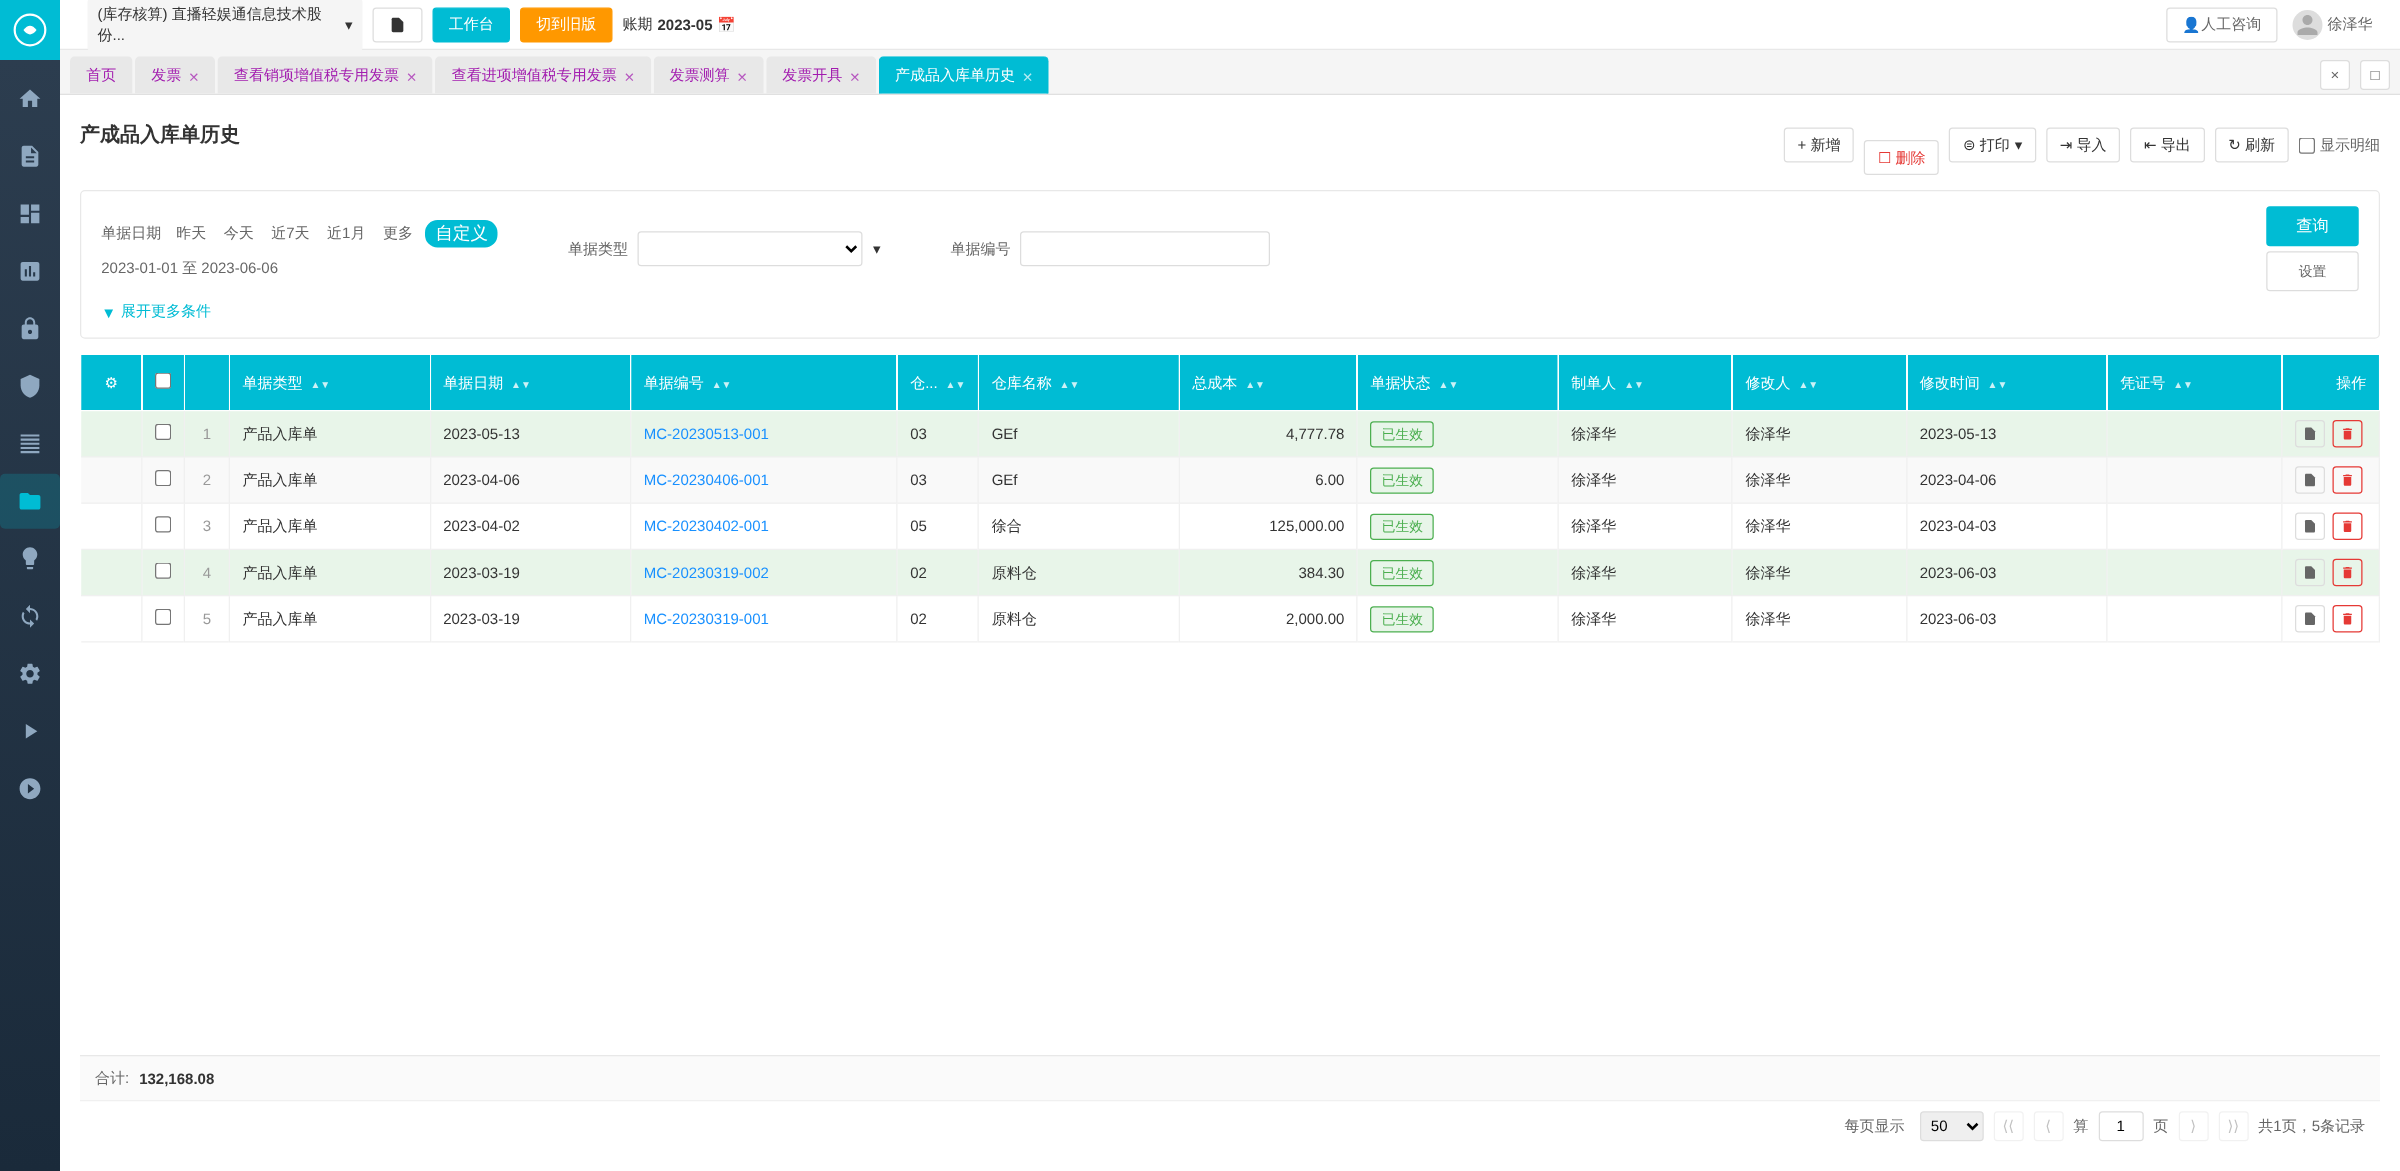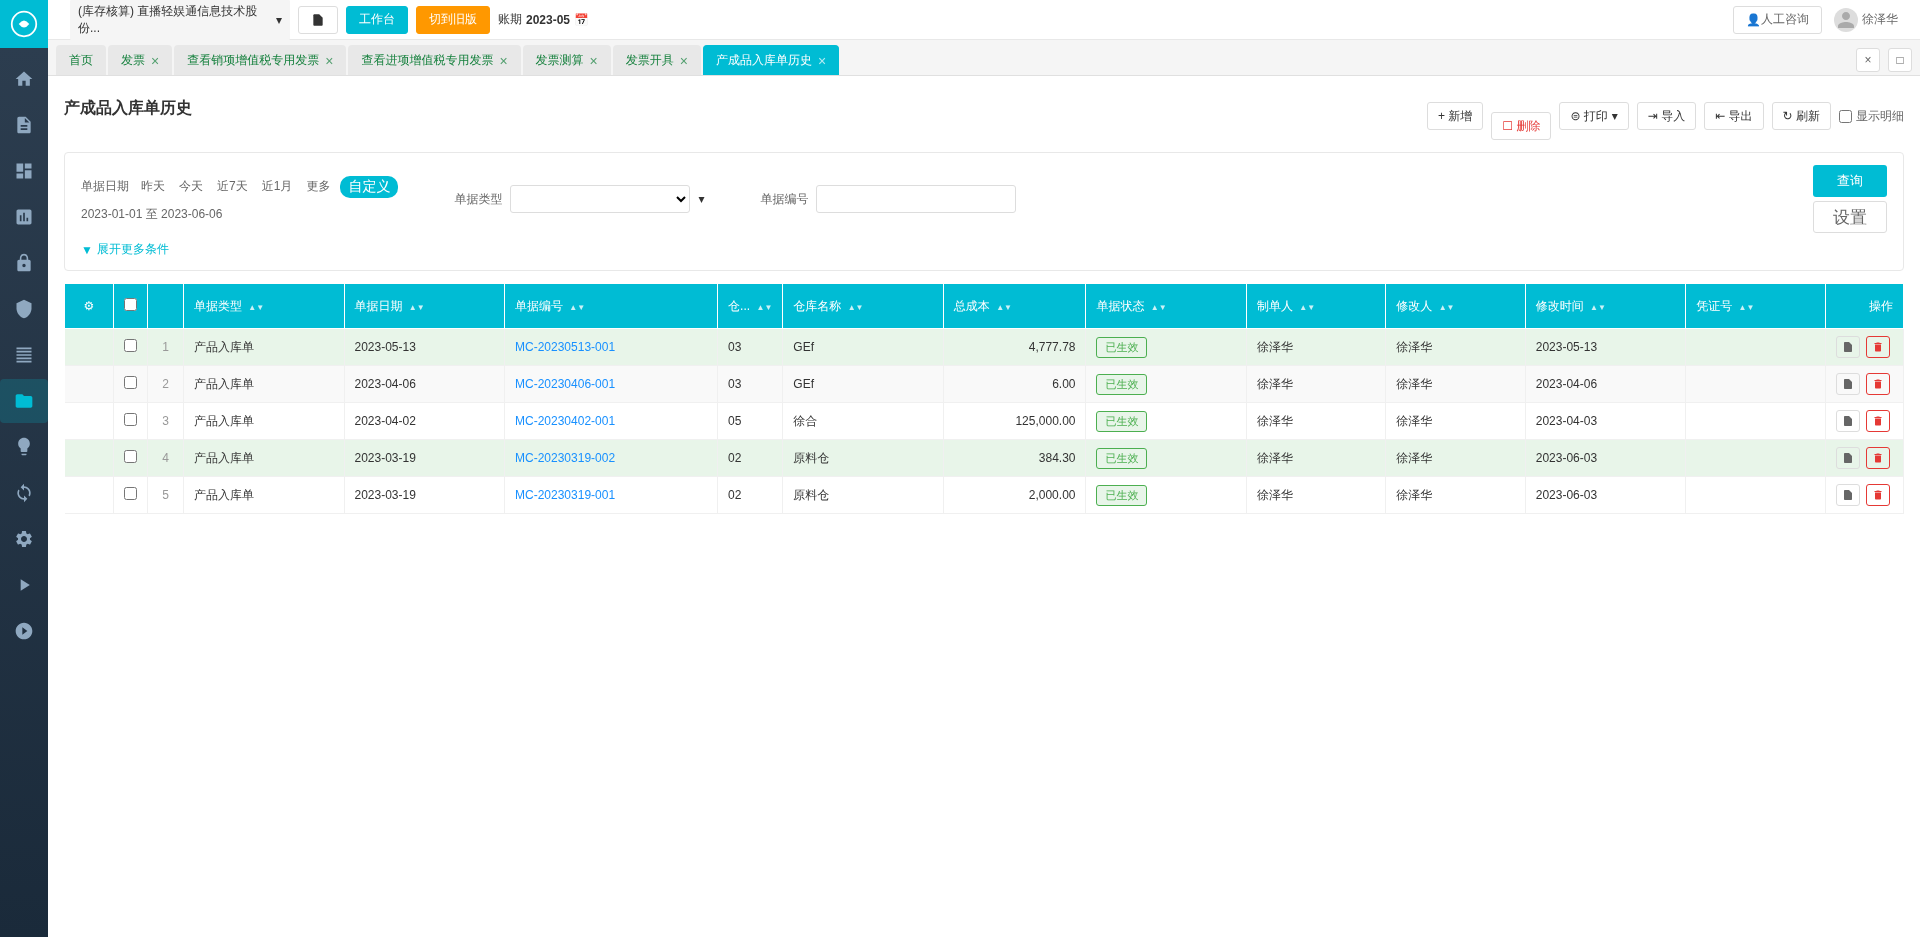--- a/index.html
+++ b/index.html
@@ -23,21 +23,21 @@
     .topbar-btn { height: 28px; padding: 0 12px; border: 1px solid #ddd; border-radius: 3px; cursor: pointer; background: #fff; font-size: 12px; display: flex; align-items: center; }
     .topbar-btn.primary { background: #00bcd4; color: #fff; border-color: #00bcd4; }
     .topbar-btn.orange { background: #ff9800; color: #fff; border-color: #ff9800; }
     .topbar-period { display: flex; align-items: center; gap: 4px; font-size: 12px; color: #333; }
     .topbar-right { margin-left: auto; display: flex; align-items: center; gap: 12px; font-size: 12px; color: #666; }
     .topbar-user { display: flex; align-items: center; gap: 4px; }
     .user-avatar { width: 24px; height: 24px; border-radius: 50%; background: #ddd; display: flex; align-items: center; justify-content: center; overflow: hidden; }
 
     
     .tabbar { height: 36px; background: #f5f5f5; border-bottom: 1px solid #e0e0e0; display: flex; align-items: flex-end; padding: 0 8px; gap: 2px; flex-shrink: 0; overflow-x: auto; }
-    .tab { height: 30px; padding: 0 12px; display: flex; align-items: center; gap: 6px; cursor: pointer; border: 1px solid transparent; border-bottom: none; border-radius: 4px 4px 0 0; font-size: 12px; color: #15803d; background: #e8e8e8; white-space: nowrap; }
+    .tab { height: 30px; padding: 0 12px; display: flex; align-items: center; gap: 6px; cursor: pointer; border: 1px solid transparent; border-bottom: none; border-radius: 4px 4px 0 0; font-size: 12px; color: #a21caf; background: #e8e8e8; white-space: nowrap; }
     .tab.active { background: #00bcd4; color: #fff; border-color: #00bcd4; }
     .tab-close { font-size: 14px; line-height: 1; opacity: 0.7; }
     .tabbar-controls { margin-left: auto; display: flex; align-items: center; gap: 8px; padding-bottom: 3px; }
     .tabbar-control-btn { width: 24px; height: 24px; display: flex; align-items: center; justify-content: center; cursor: pointer; color: #666; border: 1px solid #ddd; border-radius: 3px; background: #fff; }
 
     
     .page-content { flex: 1; background: #fff; overflow-y: auto; padding: 16px; display: flex; flex-direction: column; }
     .page-title { font-size: 16px; font-weight: bold; color: #333; margin-bottom: 16px; }
     .toolbar-btn { height: 28px; padding: 0 10px; border: 1px solid #ddd; border-radius: 3px; cursor: pointer; background: #fff; font-size: 12px; display: flex; align-items: center; gap: 4px; color: #333; }
     .toolbar-btn.danger { color: #e53935; margin-top: 20px; }
@@ -47,21 +47,21 @@
     .filter-row { display: flex; align-items: center; gap: 16px; margin-bottom: 8px; }
     .filter-label { font-size: 12px; color: #666; white-space: nowrap; }
     .filter-date-options { display: flex; align-items: center; gap: 6px; }
     .filter-date-btn { font-size: 12px; color: #666; cursor: pointer; padding: 2px 4px; }
     .filter-date-range { font-size: 12px; color: #666; margin-top: 4px; }
     .filter-tag { background: #00bcd4; color: #fff; padding: 2px 8px; border-radius: 10px; font-size: 14px; cursor: pointer; }
     .filter-input { height: 28px; border: 1px solid #ddd; border-radius: 3px; padding: 0 8px; font-size: 12px; outline: none; min-width: 120px; }
     .filter-select { height: 28px; border: 1px solid #ddd; border-radius: 3px; padding: 0 8px; font-size: 12px; outline: none; min-width: 180px; cursor: pointer; background: #fff; }
     .filter-expand { display: flex; align-items: center; gap: 4px; font-size: 12px; color: #00bcd4; cursor: pointer; margin-top: 4px; }
     .query-btn { height: 32px; padding: 0 24px; background: #00bcd4; color: #fff; border: none; border-radius: 3px; cursor: pointer; font-size: 13px; }
-    .reset-btn { height: 32px; padding: 0 16px; background: #fff; color: #666; border: 1px solid #ddd; border-radius: 3px; cursor: pointer; font-size: 17px; }
+    .reset-btn { height: 32px; padding: 0 16px; background: #fff; color: #666; border: 1px solid #ddd; border-radius: 3px; cursor: pointer; font-size: 11px; }
     .filter-right-btns { display: flex; flex-direction: column; gap: 4px; margin-left: auto; border-radius: 19px; }
 
     
     .table-wrap { flex: 1; overflow: auto; }
     table { width: 100%; border-collapse: collapse; font-size: 12px; }
     thead tr { background: #00bcd4; color: #fff; }
     thead th { padding: 8px 10px; text-align: left; font-weight: normal; white-space: nowrap; border: 1px solid rgba(255,255,255,0.2); position: relative; }
     thead th .sort-arrows { display: inline-flex; flex-direction: column; font-size: 8px; line-height: 1; margin-left: 3px; opacity: 0.8; }
     tbody tr { border-bottom: 1px solid #f0f0f0; }
     tbody tr:nth-child(odd) { background: #fff; }
@@ -516,16 +516,36 @@
         <svg width="12" height="12" viewBox="0 0 24 24" fill="currentColor">
                     <path d="M6 19c0 1.1.9 2 2 2h8c1.1 0 2-.9 2-2V7H6v12zM19 4h-3.5l-1-1h-5l-1 1H5v2h14V4z"></path>
                   </svg>
       </button>
     </td>
   </tr>
           </tbody>
       </table>
     </div>
 
-
+    <div class="table-footer">
+      <span class="total-label">合计:</span>
+      <span class="total-value">132,168.08</span>
+    </div>
+
+    <div class="pagination">
+      <span class="page-size-label">每页显示</span>
+      <select class="page-size-select">
+        <option value="50">50</option>
+        <option value="20">20</option>
+        <option value="100">100</option>
+      </select>
+      <div class="page-btn disabled">⟨⟨</div>
+      <div class="page-btn disabled">⟨</div>
+      <span>算</span>
+      <input class="page-input" type="text" value="1" style="">
+      <span>页</span>
+      <div class="page-btn disabled">⟩</div>
+      <div class="page-btn disabled">⟩⟩</div>
+      <span class="page-info">共1页，5条记录</span>
+    </div>
 
   </div>
 </div>
 
 </body></html>

